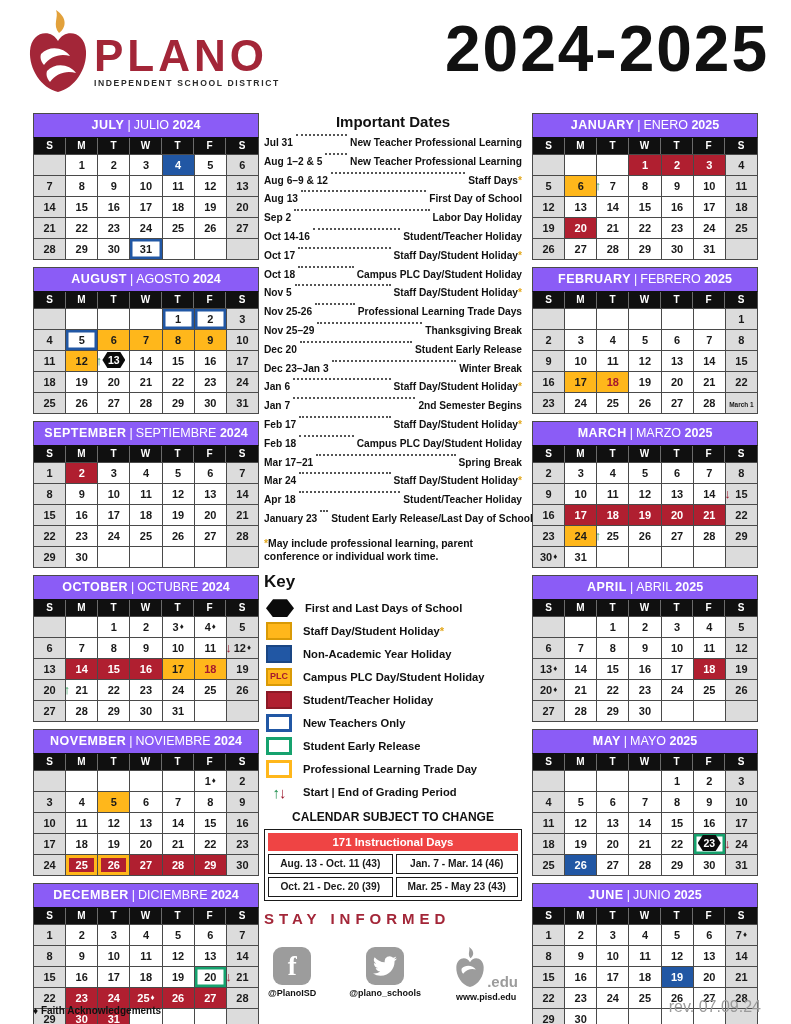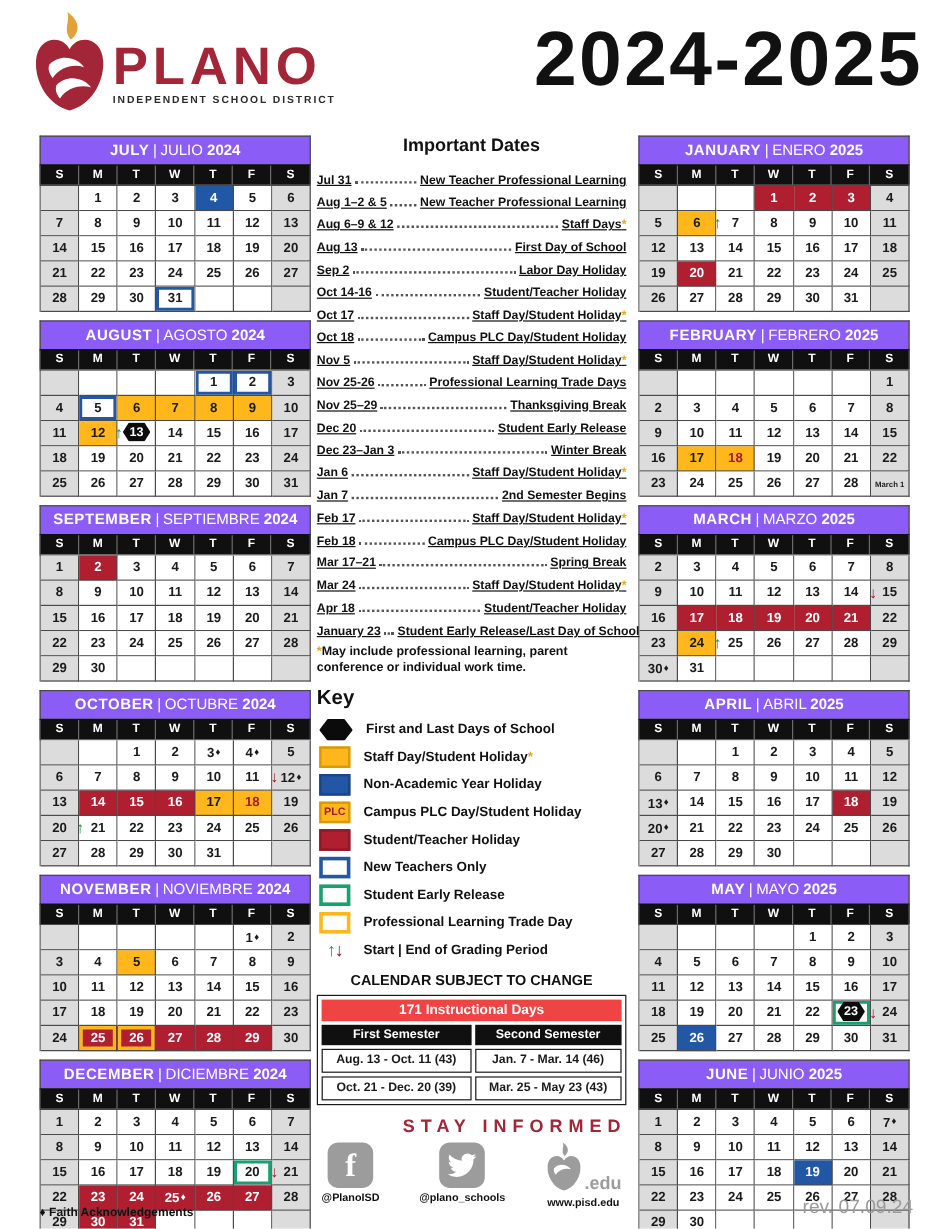--- a/index.html
+++ b/index.html
@@ -38,21 +38,21 @@
   .hexwrap{display:inline-block;width:23px;height:16px;line-height:16px;background:#0b0b0b;color:#fff;
            font-size:10.5px;font-weight:700;vertical-align:1px;
            clip-path:polygon(22% 0,78% 0,100% 50%,78% 100%,22% 100%,0 50%);}
   .dia{font-size:8px;vertical-align:2px;margin-left:1px;}
   .small{font-size:6.5px;font-weight:700;}
   .arr{position:absolute;top:0;font-size:13px;font-weight:900;z-index:3;line-height:20px;}
   .arr.up{color:#1E8F4D;right:-5px;} .arr.down{color:#9E1B2F;right:-6px;}
   
   .mid{position:absolute;left:264px;top:113px;width:258px;}
   .important-title{font-size:15px;font-weight:800;text-align:center;margin:0 0 7px;color:#111;}
-  .id-row{display:flex;align-items:flex-end;font-size:10.2px;font-weight:600;height:18.8px;color:#111;text-decoration:underline;}
+  .id-row{display:flex;align-items:flex-start;font-size:10.2px;font-weight:600;height:18.8px;color:#111;}
   .id-row.bold{font-weight:800;}
   .id-date{white-space:nowrap;} .id-desc{white-space:nowrap;}
   .dots{flex:1;border-bottom:2px dotted #555;margin:0 3px;transform:translateY(-3px);min-width:8px;}
   .star{color:#E3A81C;font-weight:800;}
   .star-note{font-size:10.4px;font-weight:800;margin-top:5px;line-height:1.25;color:#111;}
   .key-title{font-size:17px;font-weight:800;margin:9px 0 5px;color:#111;}
   .key-list{padding-left:2px;}
   .key-item{display:flex;align-items:center;gap:11px;height:23px;font-size:11.2px;font-weight:800;color:#111;}
   .k-sq{width:26px;height:18px;flex:0 0 26px;box-sizing:border-box;}
   .f-gold{background:#FFB71B;border:2px solid #D99A06;}
@@ -66,21 +66,21 @@
   .k-hex{width:28px;height:18px;flex:0 0 28px;background:#0b0b0b;
          clip-path:polygon(25% 0,75% 0,100% 50%,75% 100%,25% 100%,0 50%);}
   .k-arrows{width:26px;flex:0 0 26px;font-size:15px;font-weight:900;text-align:center;letter-spacing:-1px;}
   .k-arrows .u{color:#1E8F4D;} .k-arrows .d{color:#9E1B2F;}
   .subject{font-size:12px;font-weight:800;text-align:center;margin:6px 0 5px;color:#111;}
   .itable-wrap{border:1.6px solid #1a1a1a;}
   .itable{width:100%;border-collapse:separate;border-spacing:3px;}
   .itable th.title{background:#ef4444;color:#fff;font-size:11.4px;font-weight:800;padding:3px 0;}
   .itable th.sem{background:#101010;color:#fff;font-size:10.4px;font-weight:700;padding:3px 0;}
   .itable td{border:1.5px solid #1a1a1a;font-size:10.2px;font-weight:600;text-align:center;padding:3.5px 0;}
-  .stay{font-size:15px;font-weight:800;color:#A32638;letter-spacing:5px;text-align:right;margin:9px 0 5px;}
+  .stay{font-size:15px;font-weight:800;color:#A32638;letter-spacing:5px;text-align:left;margin:9px 0 20px;}
   .social{display:flex;justify-content:space-between;align-items:flex-start;padding:0 4px;}
   .social-item{text-align:center;}
   .s-icon{width:38px;height:38px;background:#9C9C9C;border-radius:9px;display:flex;
           align-items:center;justify-content:center;margin:0 auto;}
   .fb-f{color:#fff;font-size:27px;font-weight:700;font-family:"Liberation Serif",serif;line-height:38px;}
   .handle{font-size:9px;font-weight:700;margin-top:3px;color:#111;}
   .pisd-logo{display:flex;align-items:flex-end;justify-content:center;}
   .edu{color:#9C9C9C;font-size:15px;font-weight:800;margin-left:1px;line-height:14px;}
   
   .faith{position:absolute;left:33px;top:1005px;font-size:10px;font-weight:700;color:#111;}
@@ -850,24 +850,20 @@
       </div>
 
     <div class="subject">CALENDAR SUBJECT TO CHANGE</div>
 
     <div class="itable-wrap">
       <table class="itable">
         <thead>
           <tr>
               <th class="title" colspan="2">171 Instructional Days</th>
             </tr>
-          <tr>
-            <th class="sem">First Semester</th>
-            <th class="sem">Second Semester</th>
-          </tr>
         </thead>
         <tbody>
             <tr>
               <td>Aug. 13 - Oct. 11 (43)</td>
               <td>Jan. 7 - Mar. 14 (46)</td>
             </tr>
             <tr>
               <td>Oct. 21 - Dec. 20 (39)</td>
               <td>Mar. 25 - May 23 (43)</td>
             </tr>

